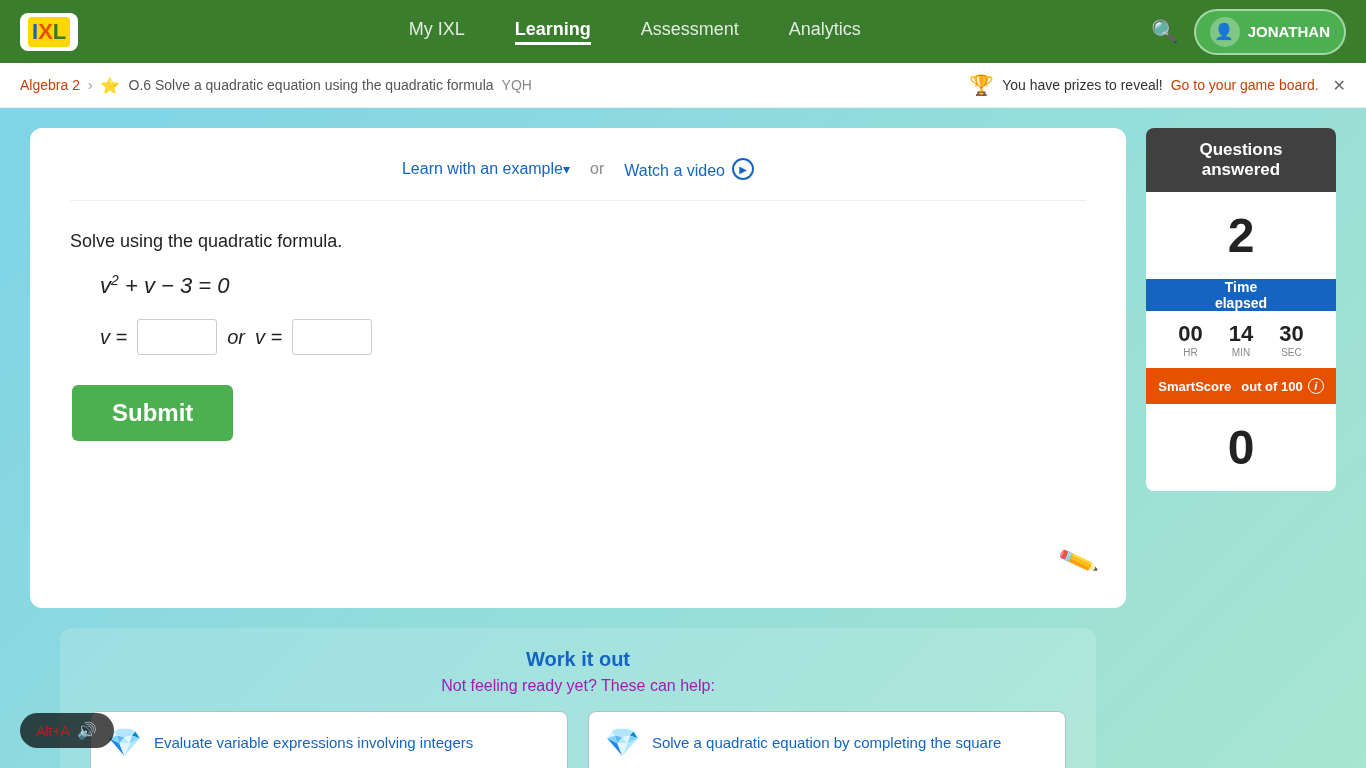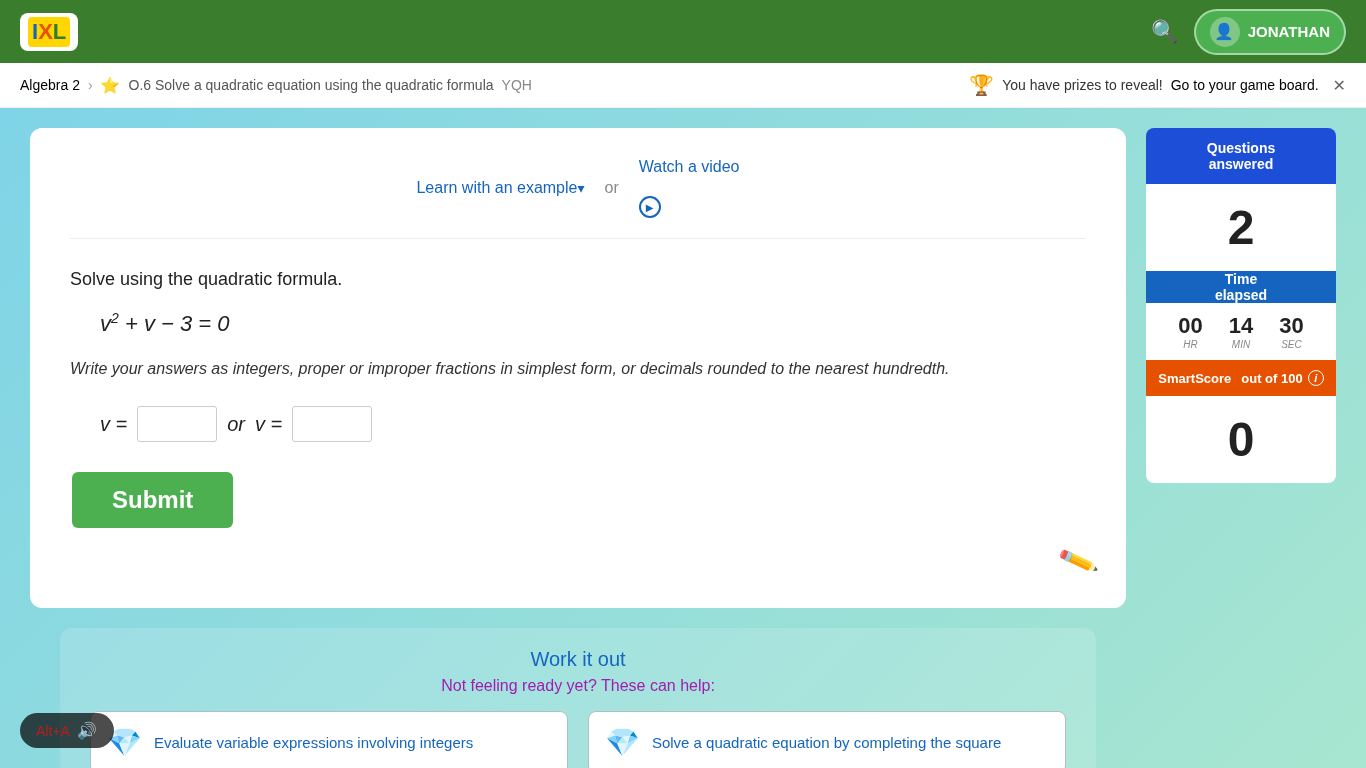--- a/index.html
+++ b/index.html
@@ -76,21 +76,21 @@
       background: white;
       padding: 10px 20px;
       display: flex;
       align-items: center;
       gap: 8px;
       font-size: 14px;
       color: #555;
       border-bottom: 1px solid #eee;
       position: relative;
     }
-    .breadcrumb-bar a { color: #000000; text-decoration: none; }
+    .breadcrumb-bar a { color: #c2410c; text-decoration: none; }
     .breadcrumb-arrow { color: #999; }
     .star-icon { color: #ffc107; font-size: 16px; }
     .skill-code { color: #888; }
     .prize-banner {
       margin-left: auto;
       display: flex;
       align-items: center;
       gap: 8px;
       font-size: 14px;
       color: #333;
@@ -129,27 +129,26 @@
       display: flex;
       align-items: center;
       color: #1565c0;
       font-size: 16px;
       cursor: pointer;
       text-decoration: none;
     }
     .or-text { color: #888; font-size: 16px; }
     .watch-video-btn {
       display: flex;
-      align-items: flex-start;
-      gap: 20px;
+      align-items: flex-end;
+      gap: 7px;
       color: #1565c0;
       font-size: 16px;
       cursor: pointer;
       text-decoration: none;
-      flex-direction: column;
     }
     .play-circle {
       width: 22px; height: 22px;
       border: 2px solid #1565c0;
       border-radius: 50%;
       display: flex; align-items: center; justify-content: center;
       font-size: 10px;
       color: #1565c0;
     }
 
@@ -221,26 +220,26 @@
     }
 
     
     .sidebar {
       width: 190px;
       display: flex;
       flex-direction: column;
       gap: 0;
     }
     .sidebar-questions {
-      background: #1d4ed8;
+      background: #404040;
       border-radius: 8px 8px 0 0;
       padding: 12px;
       text-align: center;
       color: white;
-      font-size: 14px;
+      font-size: 17px;
       font-weight: 600;
     }
     .sidebar-count-box {
       background: white;
       text-align: center;
       padding: 16px;
     }
     .count-number {
       font-size: 48px;
       font-weight: 700;
@@ -268,21 +267,20 @@
     }
     .time-value {
       font-size: 22px;
       font-weight: 600;
       color: #222;
     }
     .time-label {
       font-size: 10px;
       color: #888;
       text-transform: uppercase;
-      font-style: italic;
     }
     .sidebar-smart {
       background: #e65100;
       border-radius: 0;
       text-align: center;
       padding: 10px;
       color: white;
       font-size: 13px;
       font-weight: 600;
       display: flex;
@@ -309,21 +307,21 @@
     }
     .score-number {
       font-size: 48px;
       font-weight: 700;
       color: #222;
     }
     .work-title {
       text-align: center;
       color: #1565c0;
       font-size: 20px;
-      font-weight: 400;
+      font-weight: 700;
       margin-bottom: 6px;
     }
     .work-subtitle {
       text-align: center;
       color: #a21caf;
       font-size: 16px;
       margin-bottom: 16px;
     }
     .suggestion-row {
       display: flex;
@@ -381,20 +379,26 @@
 </head>
 <body>
 
 <nav class="navbar">
   <div class="logo-box">
     <div class="logo-box-inner">
       <span class="logo-i">I</span>
         <span class="logo-x">X</span>
         <span class="logo-l">L</span>
     </div>
+  </div>
+  <div class="nav-links">
+    <a class="nav-link">My IXL</a>
+    <a class="nav-link active">Learning</a>
+    <a class="nav-link">Assessment</a>
+    <a class="nav-link">Analytics</a>
   </div>
   <div class="nav-right">
     <button class="search-icon-btn">🔍</button>
     <button class="user-btn">
       <span class="user-avatar">👤</span>
       <span>JONATHAN</span>
     </button>
   </div>
 </nav>
 
@@ -431,21 +435,20 @@
         </a>
       </div>
 
       
       <p class="problem-title">Solve using the quadratic formula.</p>
 
       <p class="equation">
         <em>v</em><sup>2</sup> + <em>v</em> − 3 = 0
       </p>
 
-      <p class="instructions">Write your answers as integers, proper or improper fractions in simplest form, or decimals rounded to the nearest hundredth.</p>
 
       
       <div class="answer-row">
         <span><em>v</em> =</span>
         <input class="answer-input" type="text" style="">
         <span>or</span>
         <span><em>v</em> =</span>
         <input class="answer-input" type="text" style="">
       </div>
 

